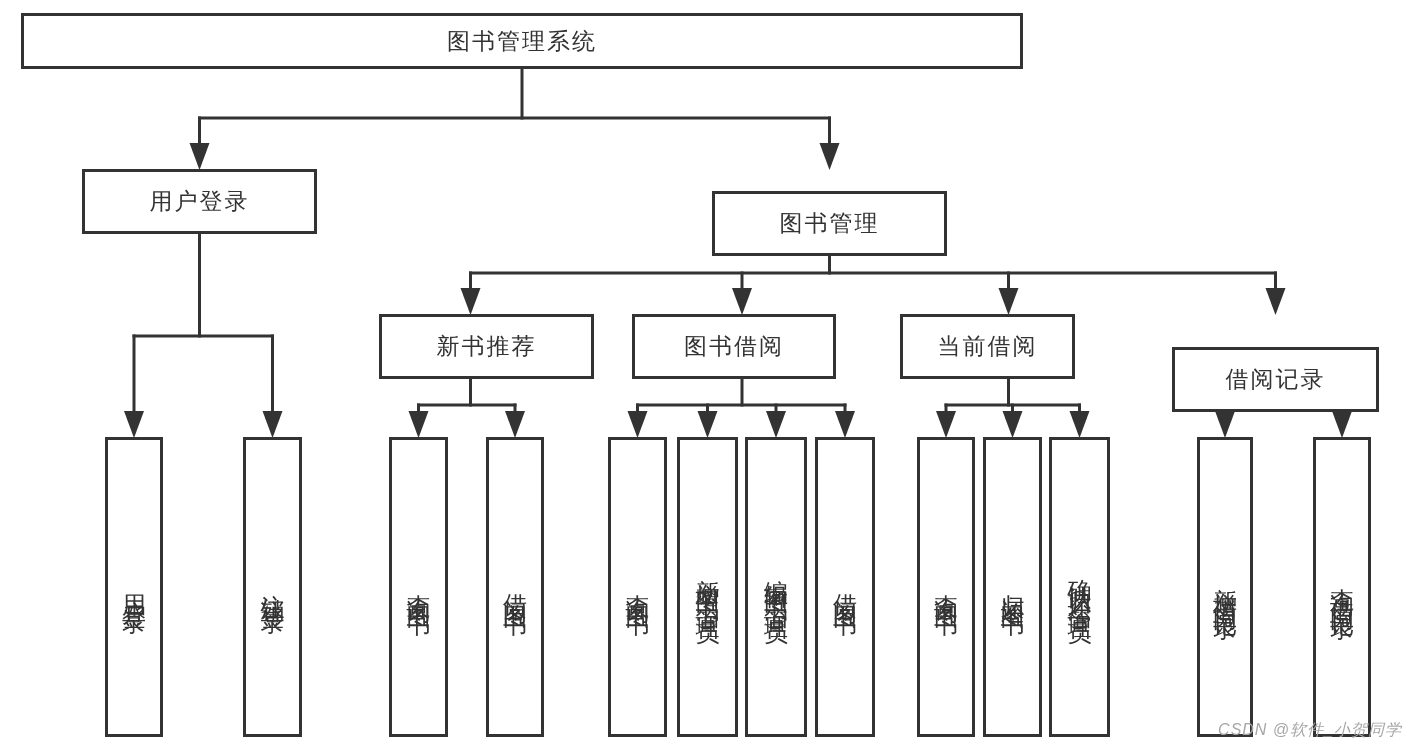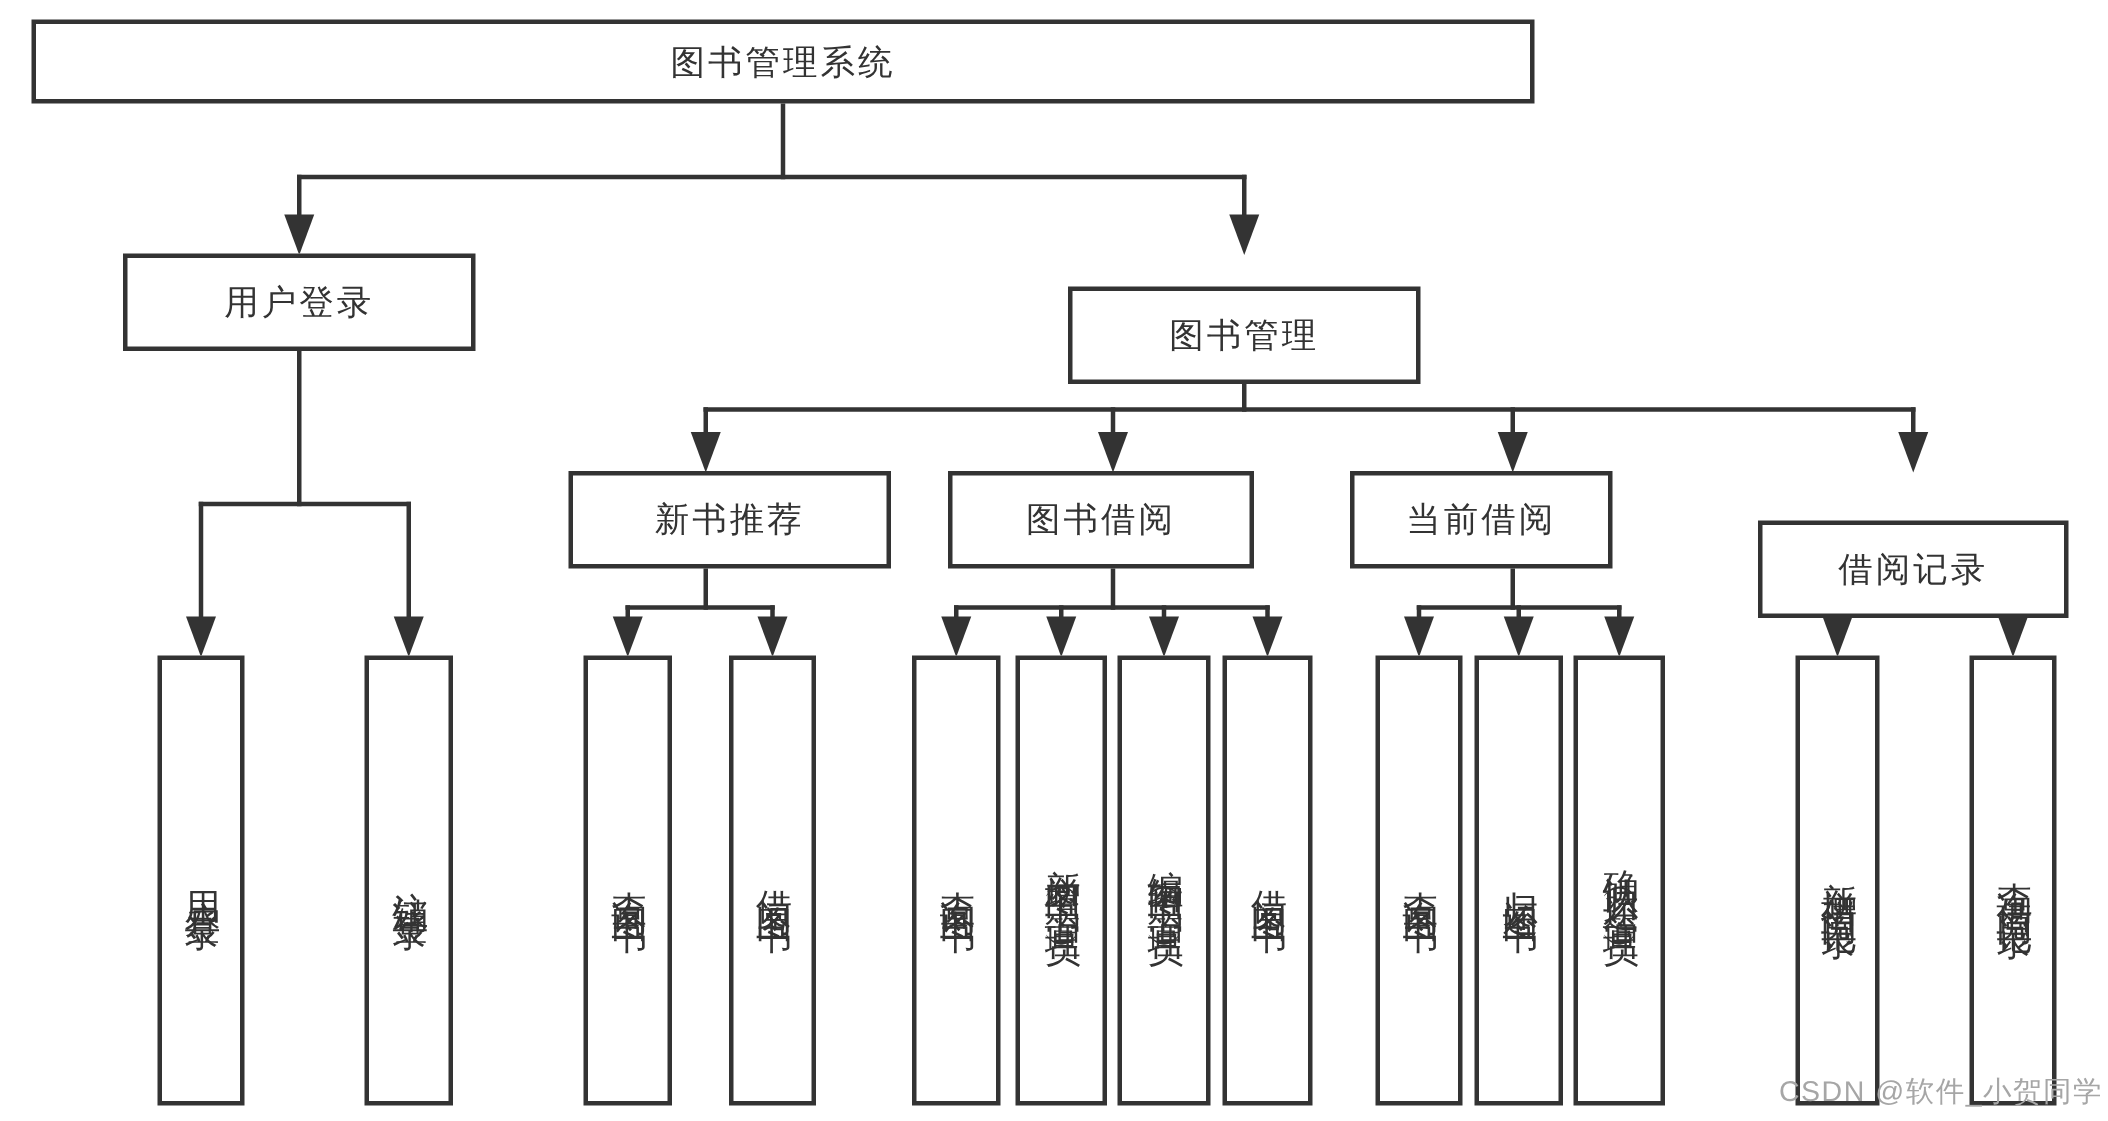--- a/index.html
+++ b/index.html
@@ -10,22 +10,22 @@
   #wires{position:absolute;left:0;top:0;width:1405px;height:747px;}
   .box{
     position:absolute;box-sizing:border-box;border:3px solid var(--line,#333);
     background:#fff;color:var(--text,#333);
     display:flex;align-items:center;justify-content:center;line-height:1;
   }
   .box.h{font-size:23px;letter-spacing:2px;}
   .box.root{font-size:23px;letter-spacing:2px;}
   .box.v{writing-mode:vertical-rl;text-orientation:mixed;font-size:24px;letter-spacing:6px;}
   #watermark{
-    position:absolute;right:3px;bottom:6px;font-size:19px;letter-spacing:1px;
-    color:var(--wm,#a6a6a6);z-index:5;white-space:nowrap;
+    position:absolute;right:3px;bottom:6px;font-size:16px;letter-spacing:1px;
+    color:var(--wm,#a6a6a6);z-index:5;white-space:nowrap;font-style:italic;
   }
 </style>
 </head>
 <body>
 
 <div id="stage">
   <svg id="wires" viewBox="0 0 1405 747" xmlns="http://www.w3.org/2000/svg">
       <line x1="522" y1="69" x2="522" y2="118" stroke="#333333" stroke-width="3" stroke-linecap="square"></line>
       <line x1="199.5" y1="118" x2="829.5" y2="118" stroke="#333333" stroke-width="3" stroke-linecap="square"></line>
       <line x1="199.5" y1="118" x2="199.5" y2="145" stroke="#333333" stroke-width="3" stroke-linecap="square"></line>

